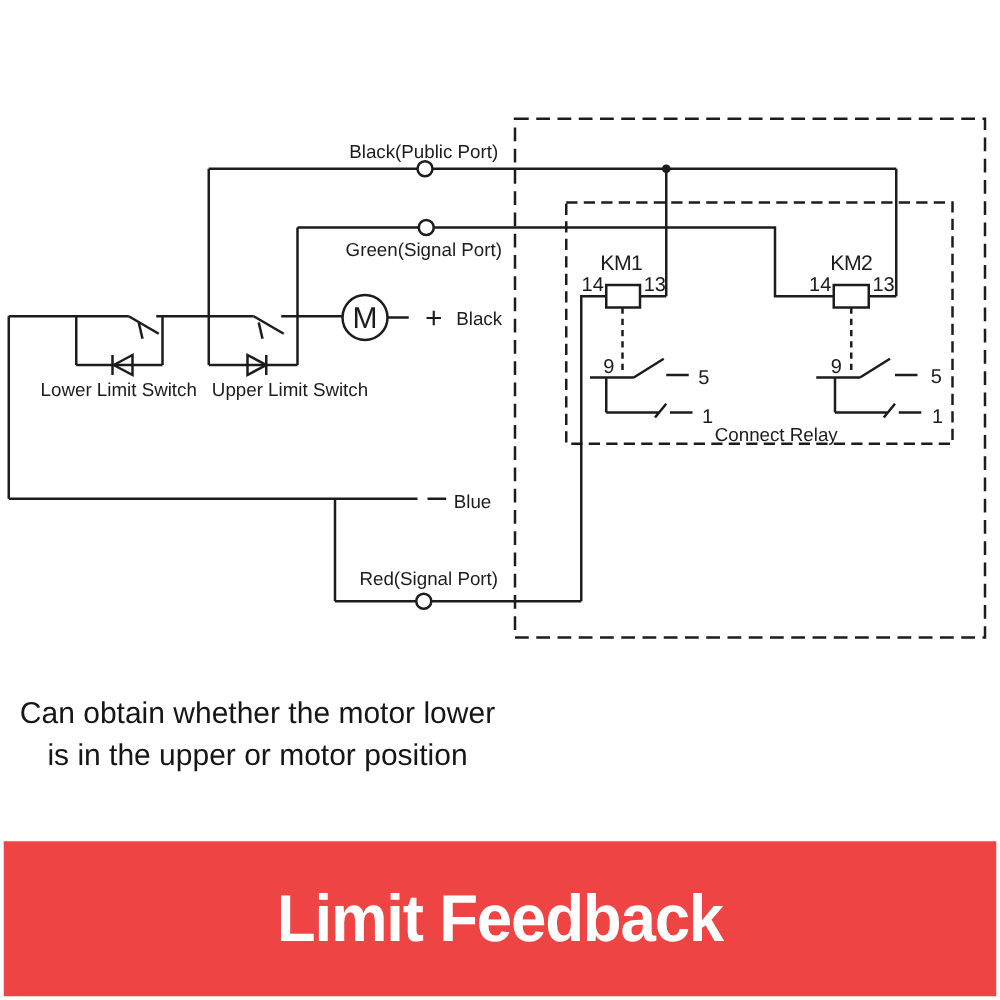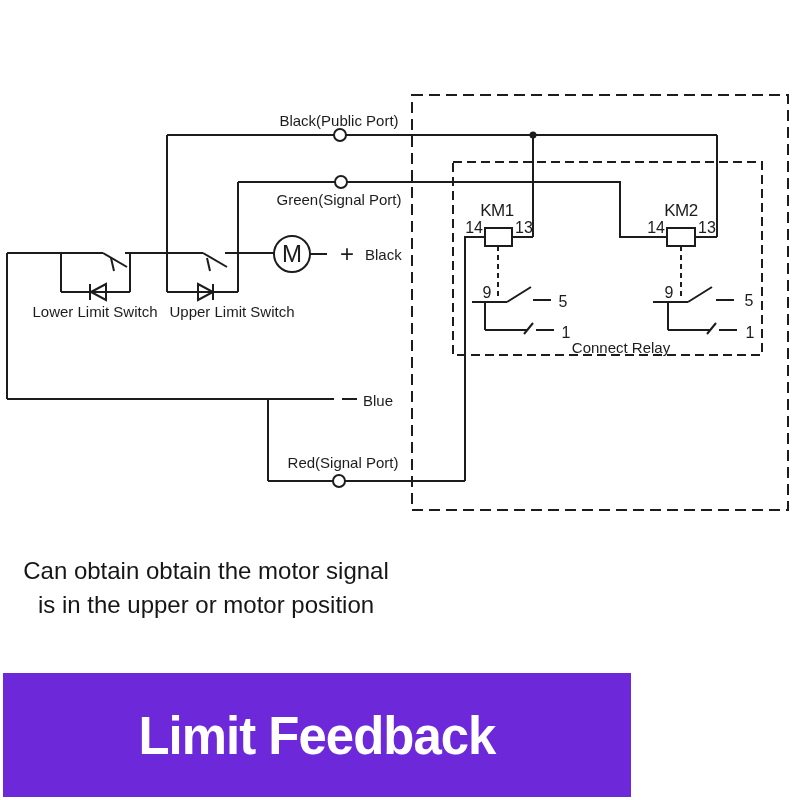--- a/index.html
+++ b/index.html
@@ -14,22 +14,22 @@
   }
   .lbl15{font-size:15px;}
   .lbl16{font-size:16px;}
   .lbl17{font-size:17px;letter-spacing:-0.5px;}
   .lbl24{font-size:24px;}
   .caption{
     position:absolute;left:6px;top:554px;width:400px;
     text-align:center;font-size:24px;line-height:34px;color:#161616;
   }
   .banner{
-    position:absolute;left:3px;top:673px;width:628px;height:124px;
-    background:#6d28d9;display:flex;align-items:center;justify-content:center;
+    position:absolute;left:3px;top:673px;width:794px;height:124px;
+    background:#ef4444;display:flex;align-items:center;justify-content:center;
   }
   .banner-title{
     color:#ffffff;font-size:53px;font-weight:bold;letter-spacing:-1px;
     transform:scaleX(0.96);
   }
 </style>
 </head>
 <body>
 
 <div class="stage">
@@ -118,21 +118,21 @@
     <text x="339" y="205" text-anchor="middle" class="lbl15">Green(Signal Port)</text>
     <text x="343" y="468" text-anchor="middle" class="lbl15">Red(Signal Port)</text>
     <text x="365" y="260" text-anchor="start" class="lbl15">Black</text>
     <text x="363" y="406" text-anchor="start" class="lbl15">Blue</text>
     <text x="95" y="317" text-anchor="middle" class="lbl15">Lower Limit Switch</text>
     <text x="232" y="317" text-anchor="middle" class="lbl15">Upper Limit Switch</text>
     <text x="621" y="353" text-anchor="middle" class="lbl15">Connect Relay</text>
   </svg>
 
   <div class="caption">
-    <div>Can obtain obtain the motor signal</div>
+    <div>Can obtain whether the motor lower</div>
     <div>is in the upper or motor position</div>
   </div>
 
   <div class="banner">
     <span class="banner-title">Limit Feedback</span>
   </div>
 
 </div>
 
 </body></html>

